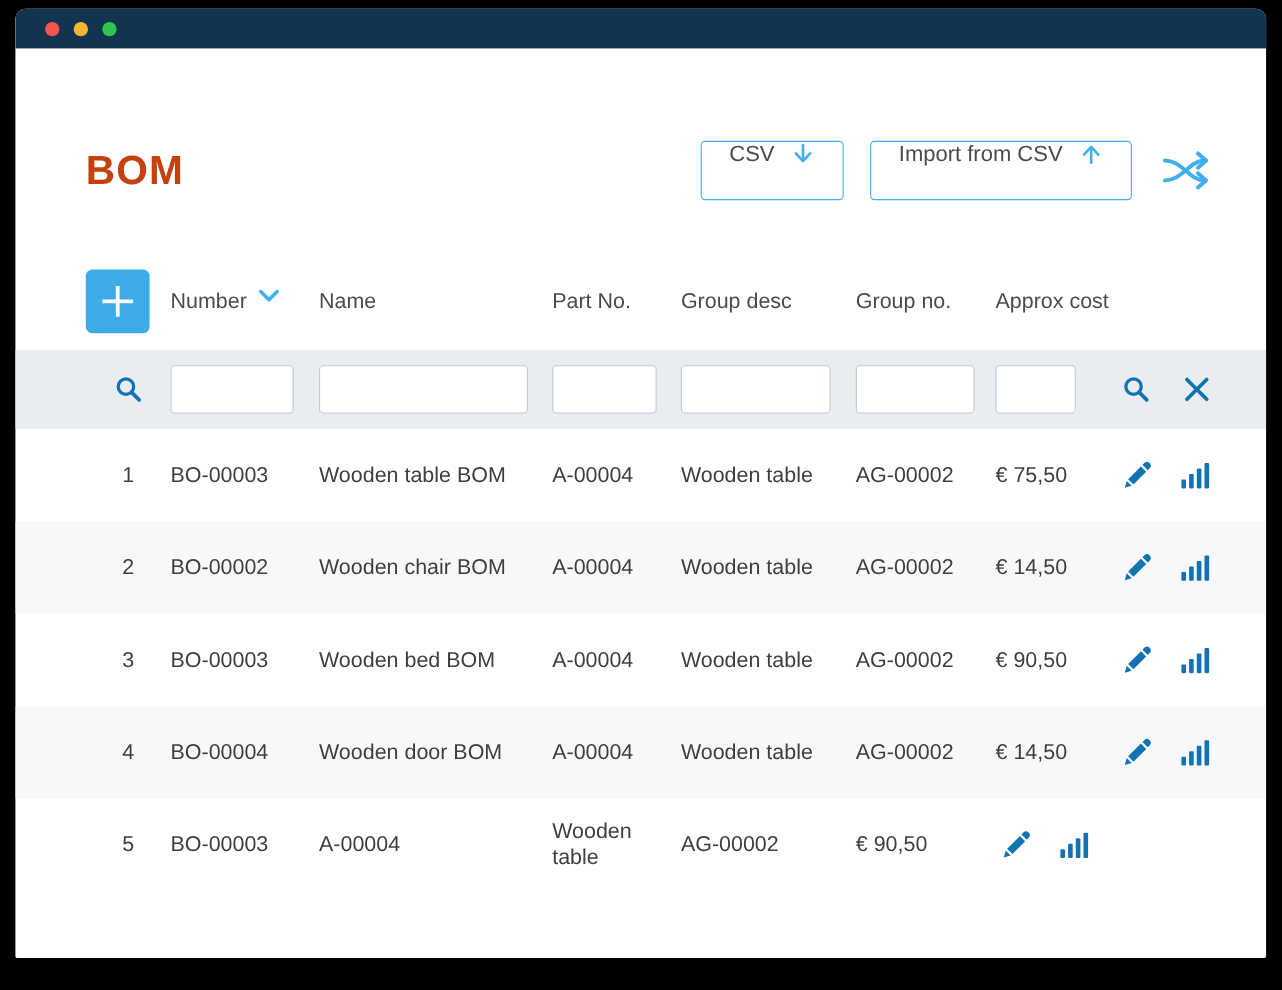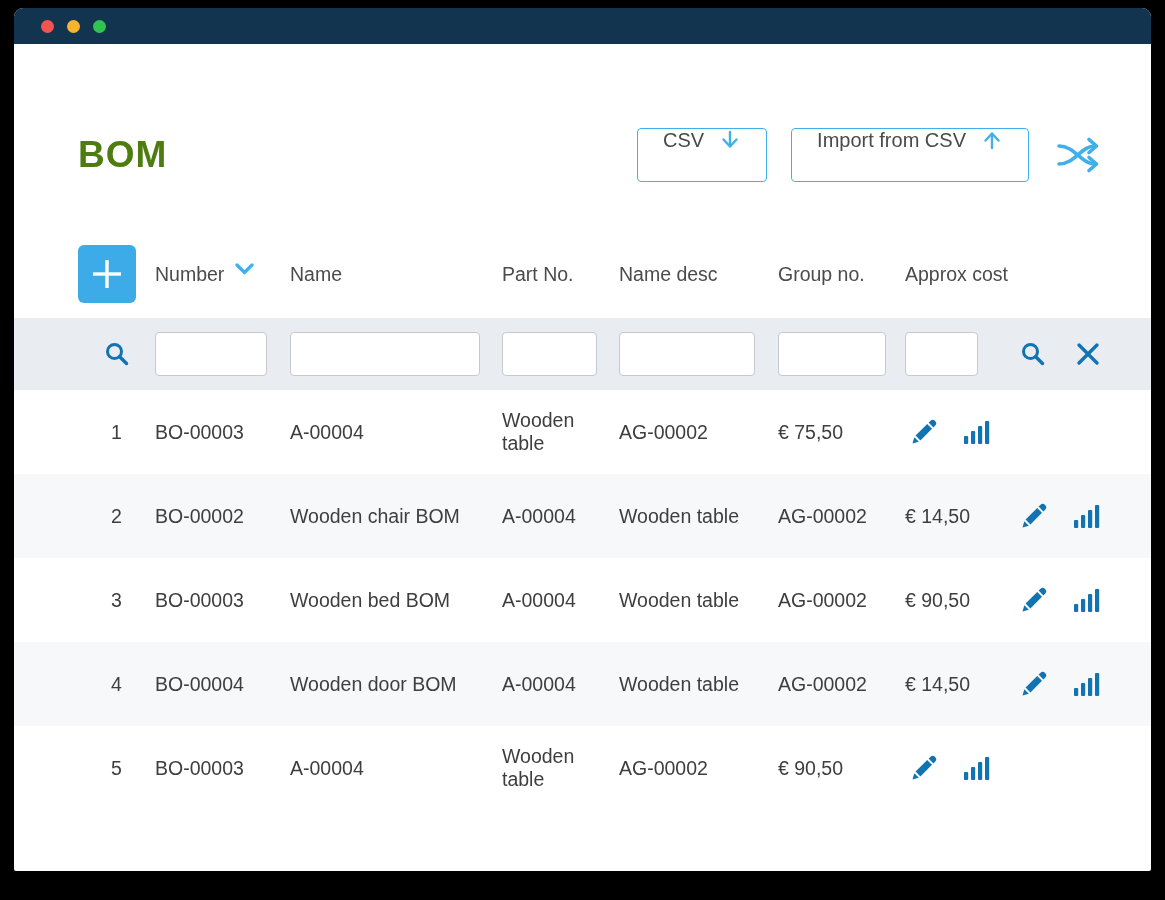--- a/index.html
+++ b/index.html
@@ -46,21 +46,21 @@
   .header-bar{
     margin:84px 50px 0 64px;
     height:54px;
     display:flex;
     align-items:center;
     justify-content:space-between;
   }
   .page-title{
     font-size:37px;
     font-weight:800;
-    color:#4d7c0f;
+    color:#c2410c;
     letter-spacing:1px;
   }
   .header-actions{display:flex;align-items:center;}
   .btn{
     height:54px;
     background:#fff;
     border:1.5px solid var(--accent);
     border-radius:4px;
     display:flex;
     align-items:flex-start;
@@ -205,21 +205,21 @@
           <polyline points="2,2 9.5,9.5 17,2" fill="none" stroke="#41b0ea" stroke-width="3.2" stroke-linecap="round" stroke-linejoin="round"></polyline>
         </svg>
       </div>
       <div class="th">
           <span>Name</span>
         </div>
       <div class="th">
           <span>Part No.</span>
         </div>
       <div class="th">
-          <span>Name desc</span>
+          <span>Group desc</span>
         </div>
       <div class="th">
           <span>Group no.</span>
         </div>
       <div class="th">
           <span>Approx cost</span>
         </div>
       <div></div>
     </div>
 
@@ -248,20 +248,21 @@
           </svg>
         </button>
       </div>
     </div>
 
     <div class="tbody">
 
       <div class="grid row">
         <div class="cell-first">1</div>
         <div>BO-00003</div>
+        <div>Wooden table BOM</div>
         <div>A-00004</div>
         <div>Wooden table</div>
         <div>AG-00002</div>
         <div>€ 75,50</div>
         <div class="actions-cell">
           <button class="icon-btn">
             <svg width="27" height="27" viewBox="0 0 27 27">
               <path d="M2.5 24.5 L4.3 18.2 L8.8 22.7 Z" fill="#1273b2"></path>
               <path d="M5.6 16.6 L17.2 5 L22 9.8 L10.4 21.4 Z" fill="#1273b2"></path>
               <path d="M18.6 3.6 L20.3 1.9 a2.6 2.6 0 0 1 4.8 4.8 L23.4 8.4 Z" fill="#1273b2"></path>

